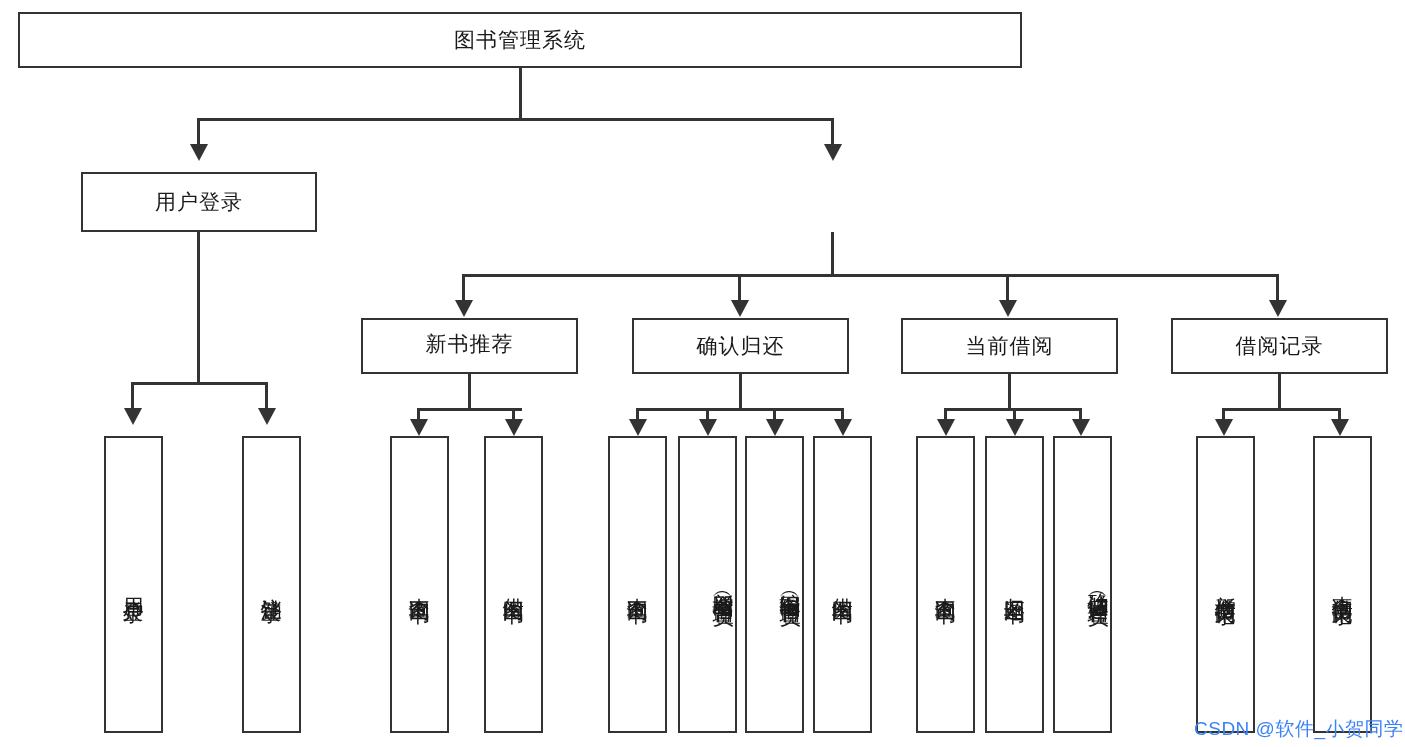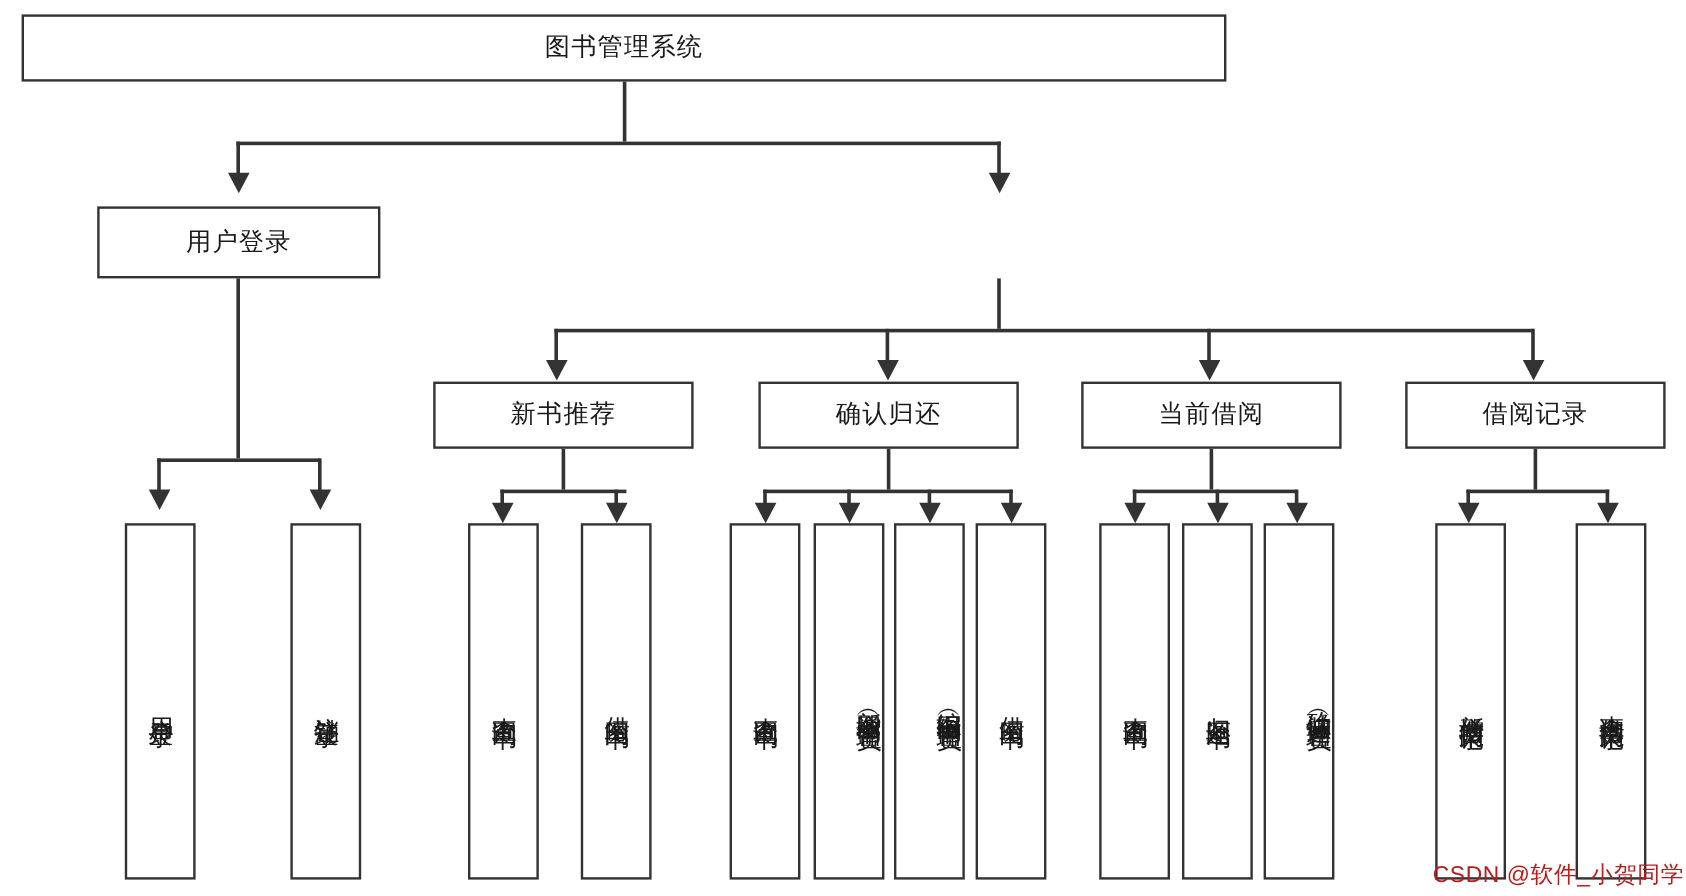--- a/index.html
+++ b/index.html
@@ -58,21 +58,21 @@
     position: absolute;
     width: 0;
     height: 0;
     border-left: 9px solid transparent;
     border-right: 9px solid transparent;
     border-top: 17px solid #333333;
   }
   .watermark {
     position: absolute;
     font-size: 19px;
-    color: #b91c1c;
+    color: #3b82f6;
     white-space: nowrap;
     letter-spacing: 0.5px;
   }
 </style>
 </head>
 <body>
 
 <div id="canvas">
 
   <div class="node horiz" style="left:18px; top:12px; width:1004px; height:56px;">
@@ -103,21 +103,21 @@
   <div class="edge h" style="left:462px; top:274px; width:816px; height:3px;"></div>
   <div class="edge v" style="left:462px; top:274px; width:3px; height:28px;"></div>
   <div class="arrow" style="left:455px; top:300px;"></div>
   <div class="edge v" style="left:738px; top:274px; width:3px; height:28px;"></div>
   <div class="arrow" style="left:731px; top:300px;"></div>
   <div class="edge v" style="left:1006px; top:274px; width:3px; height:28px;"></div>
   <div class="arrow" style="left:999px; top:300px;"></div>
   <div class="edge v" style="left:1276px; top:274px; width:3px; height:28px;"></div>
   <div class="arrow" style="left:1269px; top:300px;"></div>
 
-  <div class="node horiz" style="left:361px; top:318px; width:217px; height:56px;">
+  <div class="node horiz" style="left:361px; top:318px; width:217px; height:56px;font-family:Liberation Mono, monospace;">
     <span class="lbl">新书推荐</span>
   </div>
   <div class="node horiz" style="left:632px; top:318px; width:217px; height:56px;">
     <span class="lbl">确认归还</span>
   </div>
   <div class="node horiz" style="left:1171px; top:318px; width:217px; height:56px;">
     <span class="lbl">借阅记录</span>
   </div>
   <div class="node horiz" style="left:901px; top:318px; width:217px; height:56px;">
     <span class="lbl">当前借阅</span>

